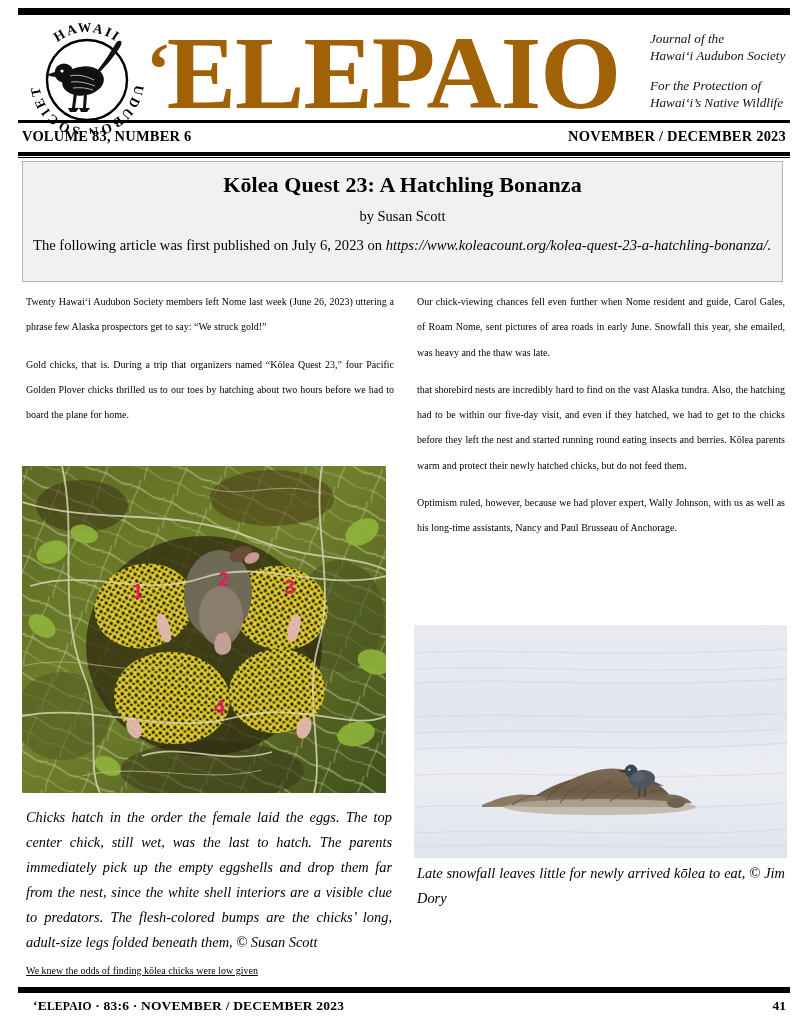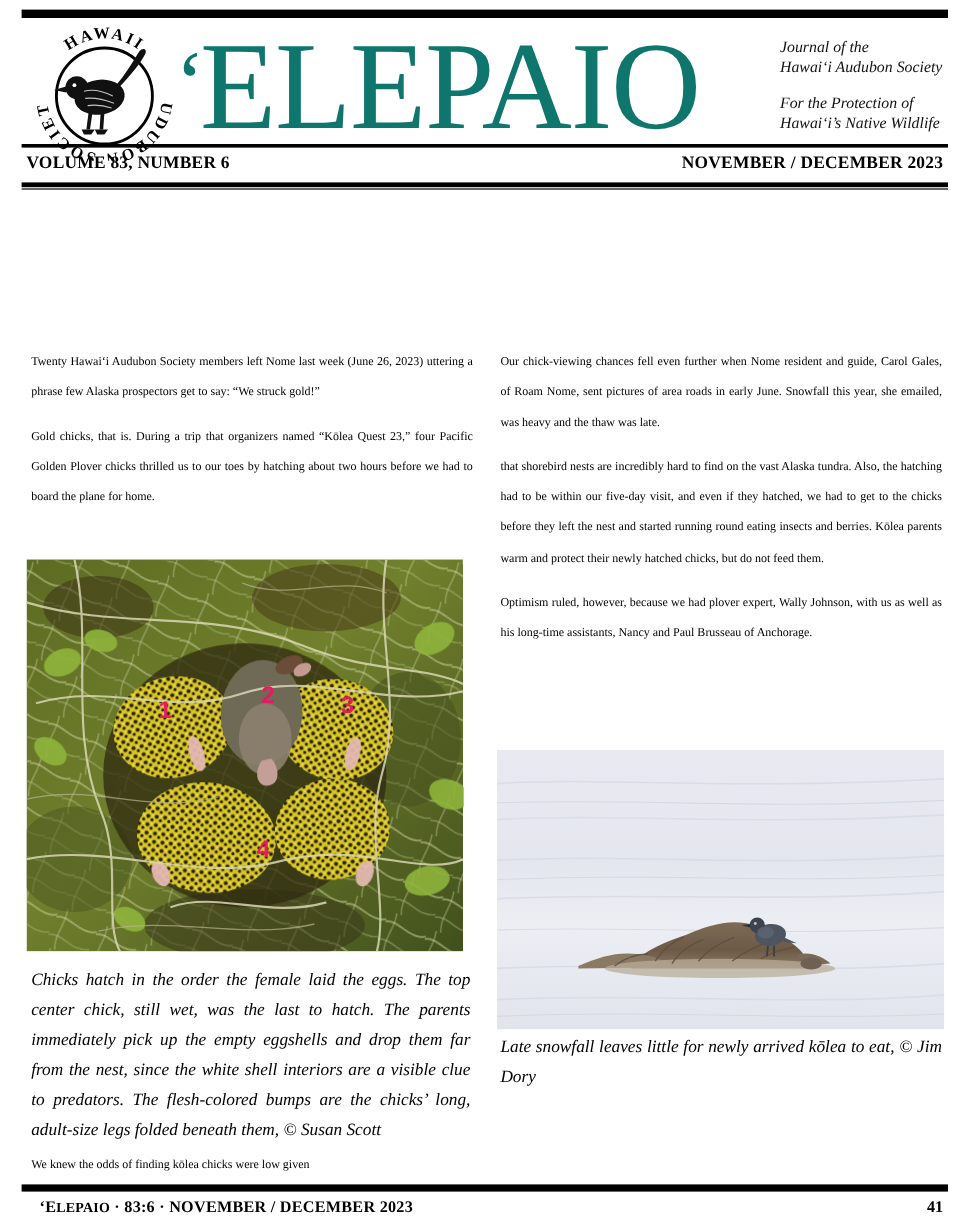--- a/index.html
+++ b/index.html
@@ -41,26 +41,26 @@
     width: 122px; height: 116px;
   }
   .logo svg { display:block; }
 
   .masthead-title {
     position: absolute;
     left: 128px;
     top: -6px;
     width: 500px;
     font-family: "Liberation Serif", serif;
-    font-weight: 400;
+    font-weight: 700;
     font-size: 104px;
     line-height: 118px;
     letter-spacing: -1px;
     white-space: nowrap;
-    color: #0f766e;
+    color: #a16207;
   }
   .masthead-title .okina {
     font-size: 74px;
     vertical-align: 14px;
     letter-spacing: -4px;
   }
 
   .masthead-taglines {
     position: absolute;
     left: 632px;
@@ -192,20 +192,21 @@
   }
   .cap-left {
     position: absolute;
     left: 26px; top: 805px;
     width: 366px;
   }
   .tail-left {
     position: absolute;
     left: 26px; top: 958px;
     width: 368px;
+    text-decoration: underline;
   }
 
   .fig-right {
     position: absolute;
     left: 414px; top: 625px;
     width: 373px; height: 233px;
   }
   .cap-right {
     position: absolute;
     left: 417px; top: 861px;
@@ -318,20 +319,25 @@
   <div class="rule-mid"></div>
 
   <div class="volbar">
     <div class="vol-left">VOLUME 83, NUMBER 6</div>
     <div class="vol-right">NOVEMBER / DECEMBER 2023</div>
   </div>
 
   <div class="rule-under-vol"></div>
   <div class="rule-under-vol2"></div>
 
+  <div class="titlebox">
+    <div class="article-title">Kōlea Quest 23: A Hatchling Bonanza</div>
+    <div class="article-byline">by Susan Scott</div>
+    <div class="article-note"><span>The following article was first published on July 6, 2023 on </span><span class="url">https://www.koleacount.org/kolea-quest-23-a-hatchling-bonanza/.</span></div>
+  </div>
 
   <div class="col col-left">
     <p class="body-p">Twenty Hawai‘i Audubon Society members left Nome last week (June 26, 2023) uttering a phrase few Alaska prospectors get to say: “We struck gold!”</p>
     <p class="body-p">Gold chicks, that is. During a trip that organizers named “Kōlea Quest 23,” four Pacific Golden Plover chicks thrilled us to our toes by hatching about two hours before we had to board the plane for home.</p>
   </div>
 
   <div class="fig-left">
     <div class="photo">
       <svg viewBox="0 0 364 327" xmlns="http://www.w3.org/2000/svg" preserveAspectRatio="none">
         <defs>

